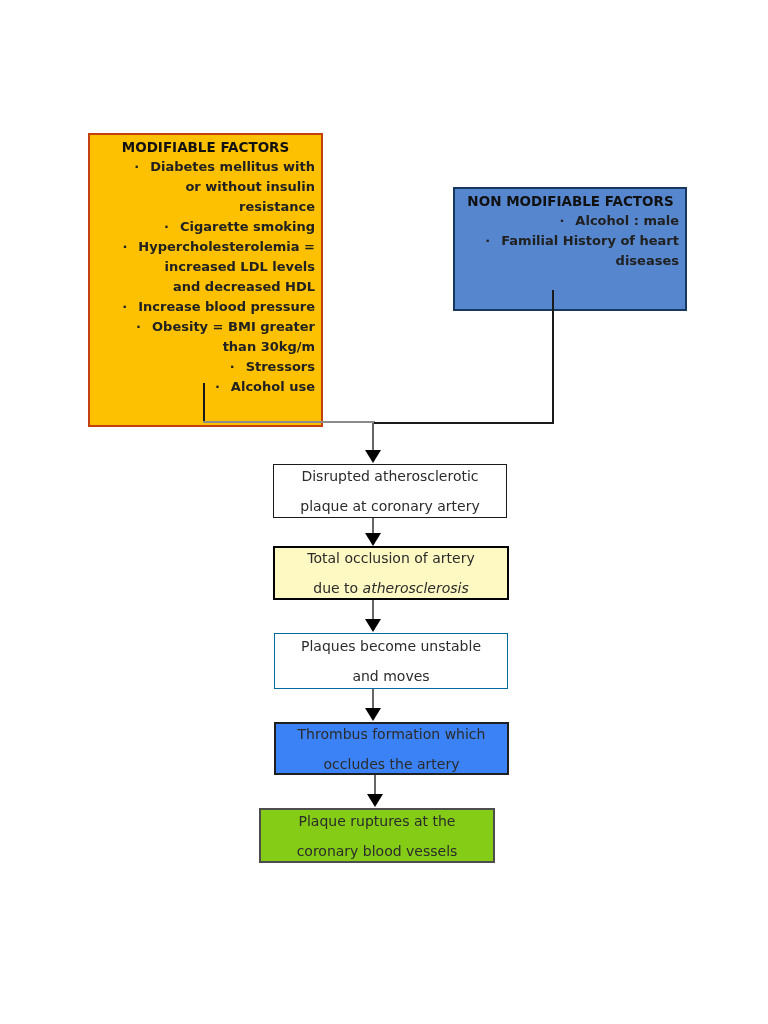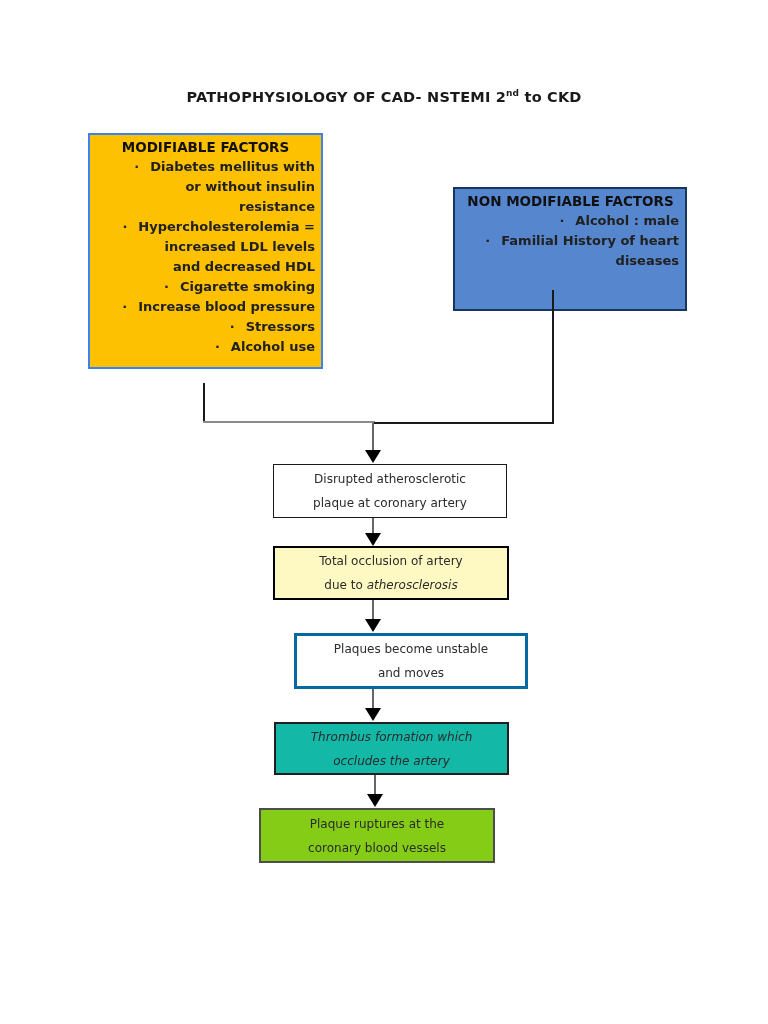--- a/index.html
+++ b/index.html
@@ -33,47 +33,47 @@
     line-height: 20px;
     padding: 2px 6px 0 6px;
   }
   .factors-box .heading {
     font-weight: bold;
     font-size: 13.5px;
     color: #111111;
   }
   .modifiable {
     left: 88px; top: 133px;
-    width: 235px; height: 236px;
-    border: 2px solid #3b82f6;
+    width: 235px; height: 294px;
+    border: 2px solid #c2410c;
   }
   .non-modifiable {
     left: 453px; top: 187px;
     width: 234px; height: 124px;
     border: 2px solid #17375E;
   }
   .bullet-item { text-align: right; font-weight: bold; }
   .bullet-dot { display: inline-block; margin-right: 11px; }
   .bullet-text { white-space: pre-line; }
 
   
   .flow-box {
     position: absolute;
     display: flex;
     align-items: center;
     justify-content: center;
     text-align: center;
-    font-size: 12px;
-    line-height: 24px;
+    font-size: 14px;
+    line-height: 30px;
     color: #2b2b2b;
   }
   .flow-text { white-space: pre-line; }
   .step-1 { left: 273px; top: 464px; width: 234px; height: 54px; border: 1px solid #1a1a1a; }
   .step-2 { left: 273px; top: 546px; width: 236px; height: 54px; border: 2px solid #000000; }
-  .step-3 { left: 274px; top: 633px; width: 234px; height: 56px; border: 3px solid #0369a1; margin-left: 20px; }
+  .step-3 { left: 274px; top: 633px; width: 234px; height: 56px; border: 1px solid #0369a1; }
   .step-4 { left: 274px; top: 722px; width: 235px; height: 53px; border: 2px solid #1f1f1f; }
   .step-5 { left: 259px; top: 808px; width: 236px; height: 55px; border: 2px solid #4d4d4d; }
   .italic { font-style: italic; }
 
   
   .line { position: absolute; }
   .vline { width: 2px; }
   .hline { height: 2px; }
   .black-line { background: #1a1a1a; }
   .gray-line  { background: #8c8c8c; }
@@ -84,41 +84,42 @@
     border-left: 8px solid transparent;
     border-right: 8px solid transparent;
     border-top: 13px solid #000000;
   }
 </style>
 </head>
 <body>
 
 <div class="page">
 
-  <div class="title">
-    <span>PATHOPHYSIOLOGY OF CAD- NSTEMI 2</span><sup>nd</sup><span> to CKD</span>
-  </div>
 
   <div class="factors-box modifiable" style="background: rgb(253, 193, 1);">
     <div class="heading">MODIFIABLE FACTORS</div>
     <div class="bullet-item">
       <span class="bullet-dot">·</span><span class="bullet-text">Diabetes mellitus with
 or without insulin
 resistance</span>
     </div>
     <div class="bullet-item">
+      <span class="bullet-dot">·</span><span class="bullet-text">Cigarette smoking</span>
+    </div>
+    <div class="bullet-item">
       <span class="bullet-dot">·</span><span class="bullet-text">Hypercholesterolemia =
 increased LDL levels
 and decreased HDL</span>
     </div>
     <div class="bullet-item">
-      <span class="bullet-dot">·</span><span class="bullet-text">Cigarette smoking</span>
+      <span class="bullet-dot">·</span><span class="bullet-text">Increase blood pressure</span>
     </div>
     <div class="bullet-item">
-      <span class="bullet-dot">·</span><span class="bullet-text">Increase blood pressure</span>
+      <span class="bullet-dot">·</span><span class="bullet-text">Obesity = BMI greater
+than 30kg/m</span>
     </div>
     <div class="bullet-item">
       <span class="bullet-dot">·</span><span class="bullet-text">Stressors</span>
     </div>
     <div class="bullet-item">
       <span class="bullet-dot">·</span><span class="bullet-text">Alcohol use</span>
     </div>
   </div>
 
   <div class="factors-box non-modifiable" style="background: rgb(85, 134, 206); padding-left: 7px;">
@@ -140,21 +141,21 @@
   <div class="flow-box step-2" style="background: #fef9c3;">
     <span class="flow-text"><span>Total occlusion of artery
 due to </span><span class="italic">atherosclerosis</span></span>
   </div>
 
   <div class="flow-box step-3" style="background: rgb(255, 255, 255);">
     <span class="flow-text">Plaques become unstable
 and moves</span>
   </div>
 
-  <div class="flow-box step-4" style="background: #14b8a6; font-style: italic;">
+  <div class="flow-box step-4" style="background: #3b82f6;">
     <span class="flow-text">Thrombus formation  which
 occludes the artery</span>
   </div>
 
   <div class="flow-box step-5" style="background: #84cc16;">
     <span class="flow-text">Plaque ruptures at the
 coronary blood vessels</span>
   </div>
 
   <div class="line vline black-line" style="left:203px; top:383px; height:40px;"></div>

